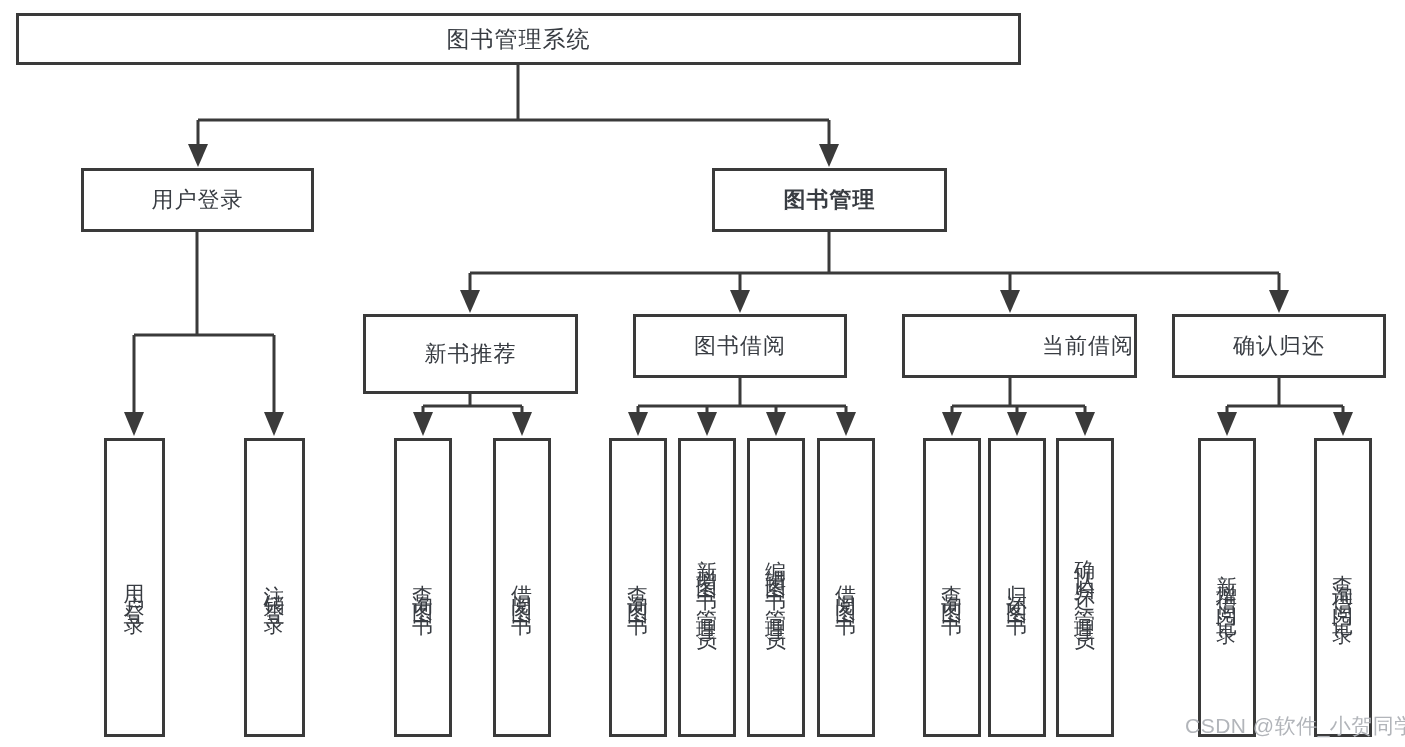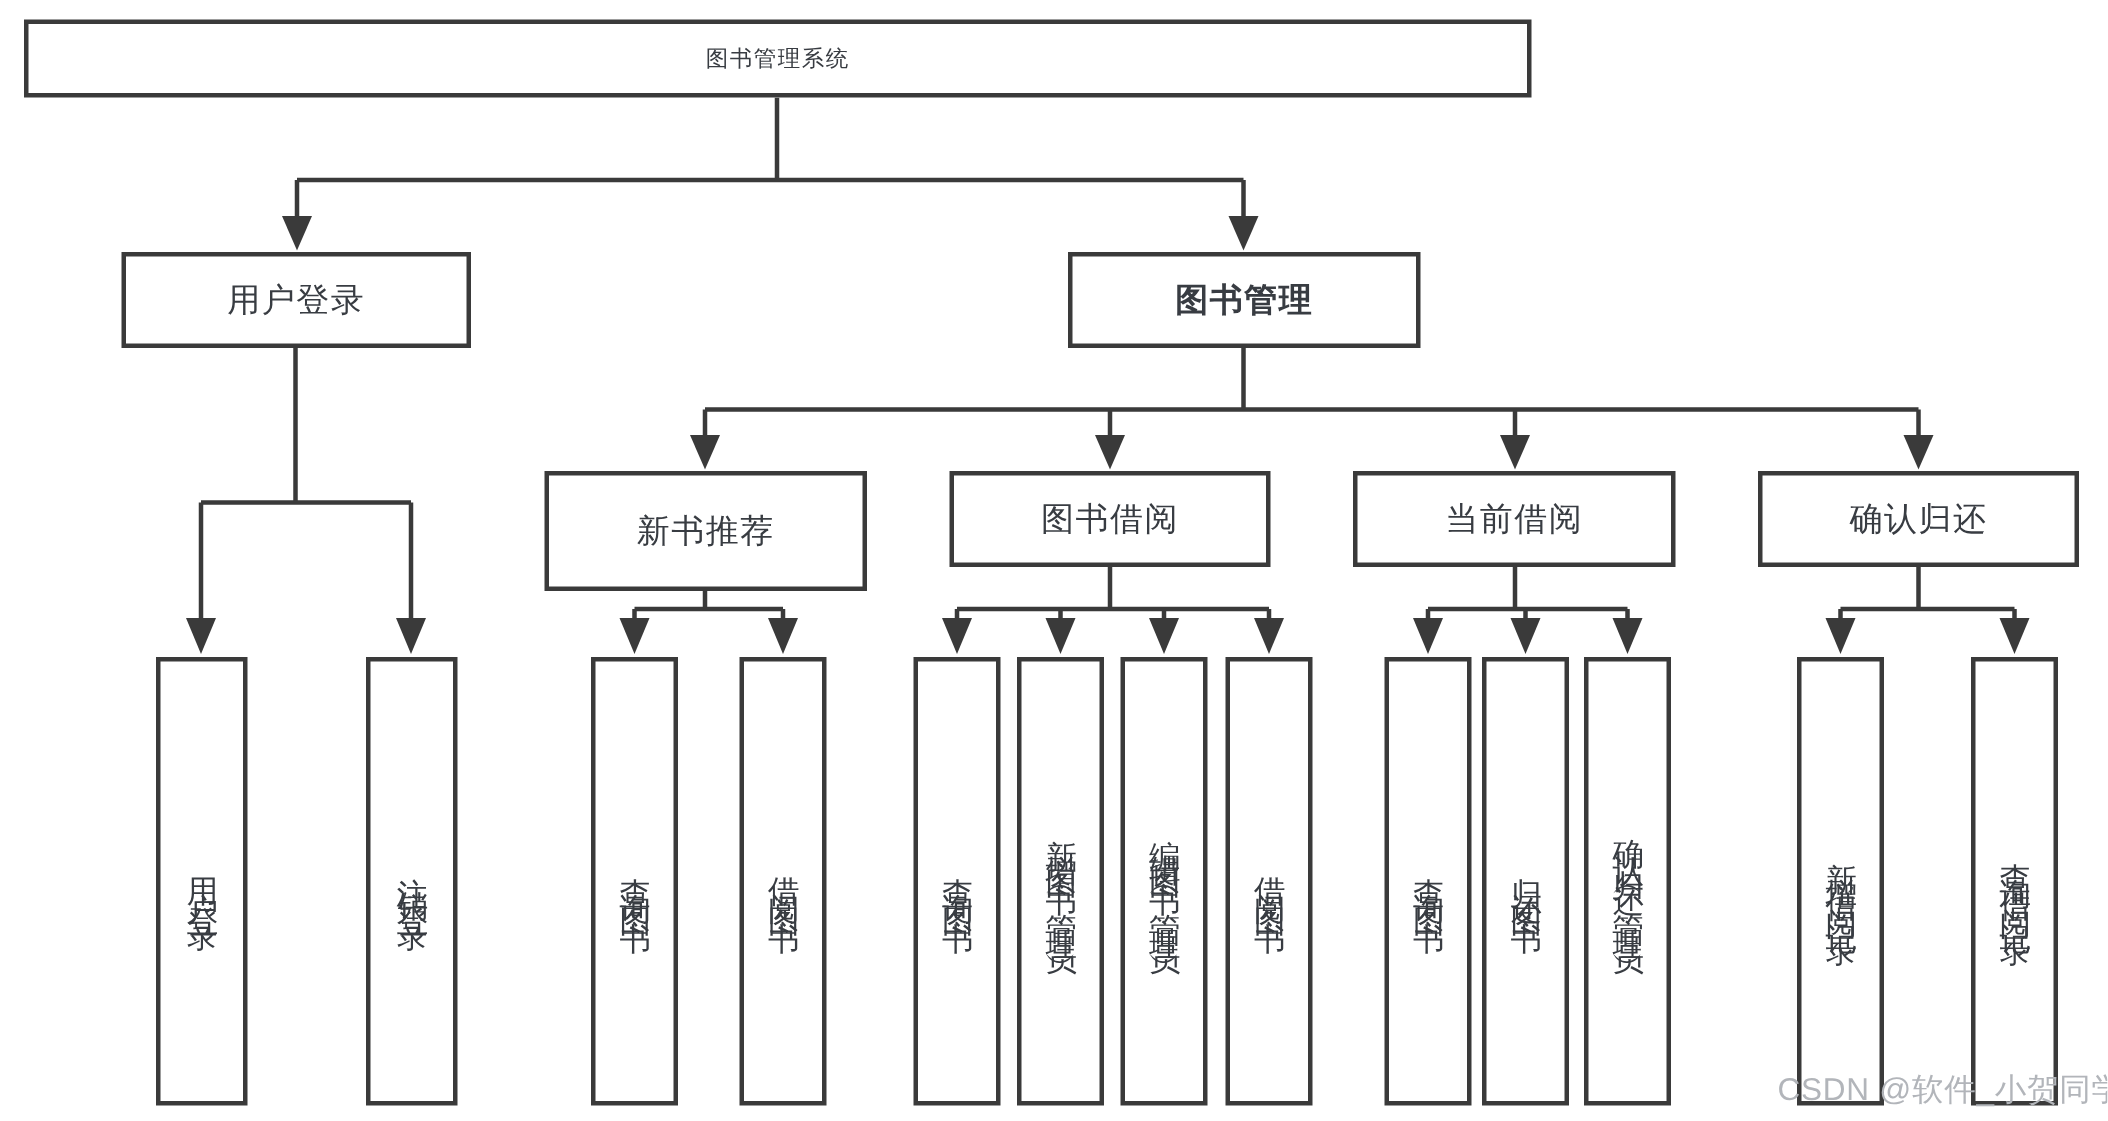--- a/index.html
+++ b/index.html
@@ -43,21 +43,21 @@
     align-items: center;
     justify-content: center;
     color: var(--text);
   }
   .node.h span {
     font-size: 22px;
     letter-spacing: 1px;
     white-space: nowrap;
   }
   .node.root span {
-    font-size: 15px;
+    font-size: 23px;
   }
   .node.v span {
     writing-mode: vertical-rl;
     text-orientation: mixed;
     font-size: 21px;
     letter-spacing: 10px;
     line-height: 1;
     white-space: nowrap;
   }
 
@@ -137,21 +137,21 @@
   <div class="node h" style="left:712px; top:168px; width:235px; height:64px;font-weight:bold;">
     <span>图书管理</span>
   </div>
 
   <div class="node h" style="left:363px; top:314px; width:215px; height:80px;">
     <span>新书推荐</span>
   </div>
   <div class="node h" style="left:633px; top:314px; width:214px; height:64px;">
     <span>图书借阅</span>
   </div>
-  <div class="node h" style="left:902px; top:314px; width:215px; height:64px;">
+  <div class="node h" style="left:902px; top:314px; width:235px; height:64px;justify-content:flex-end;">
     <span>当前借阅</span>
   </div>
   <div class="node h" style="left:1172px; top:314px; width:214px; height:64px;">
     <span>确认归还</span>
   </div>
 
   <div class="node v" style="left:104px; top:438px; width:61px; height:299px;">
     <span>用户登录</span>
   </div>
   <div class="node v" style="left:244px; top:438px; width:61px; height:299px;">

